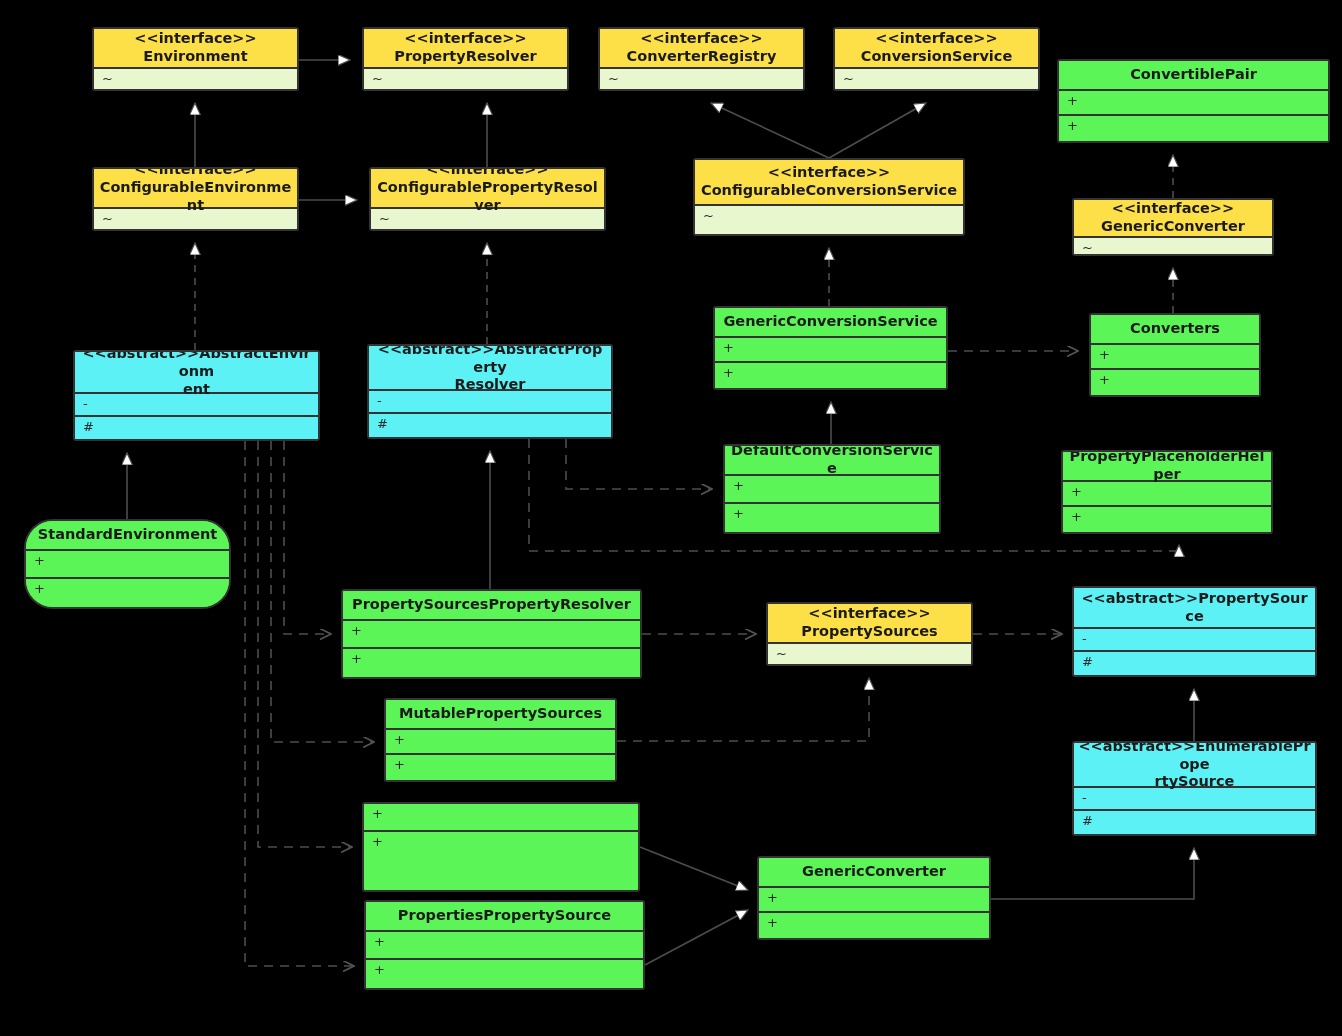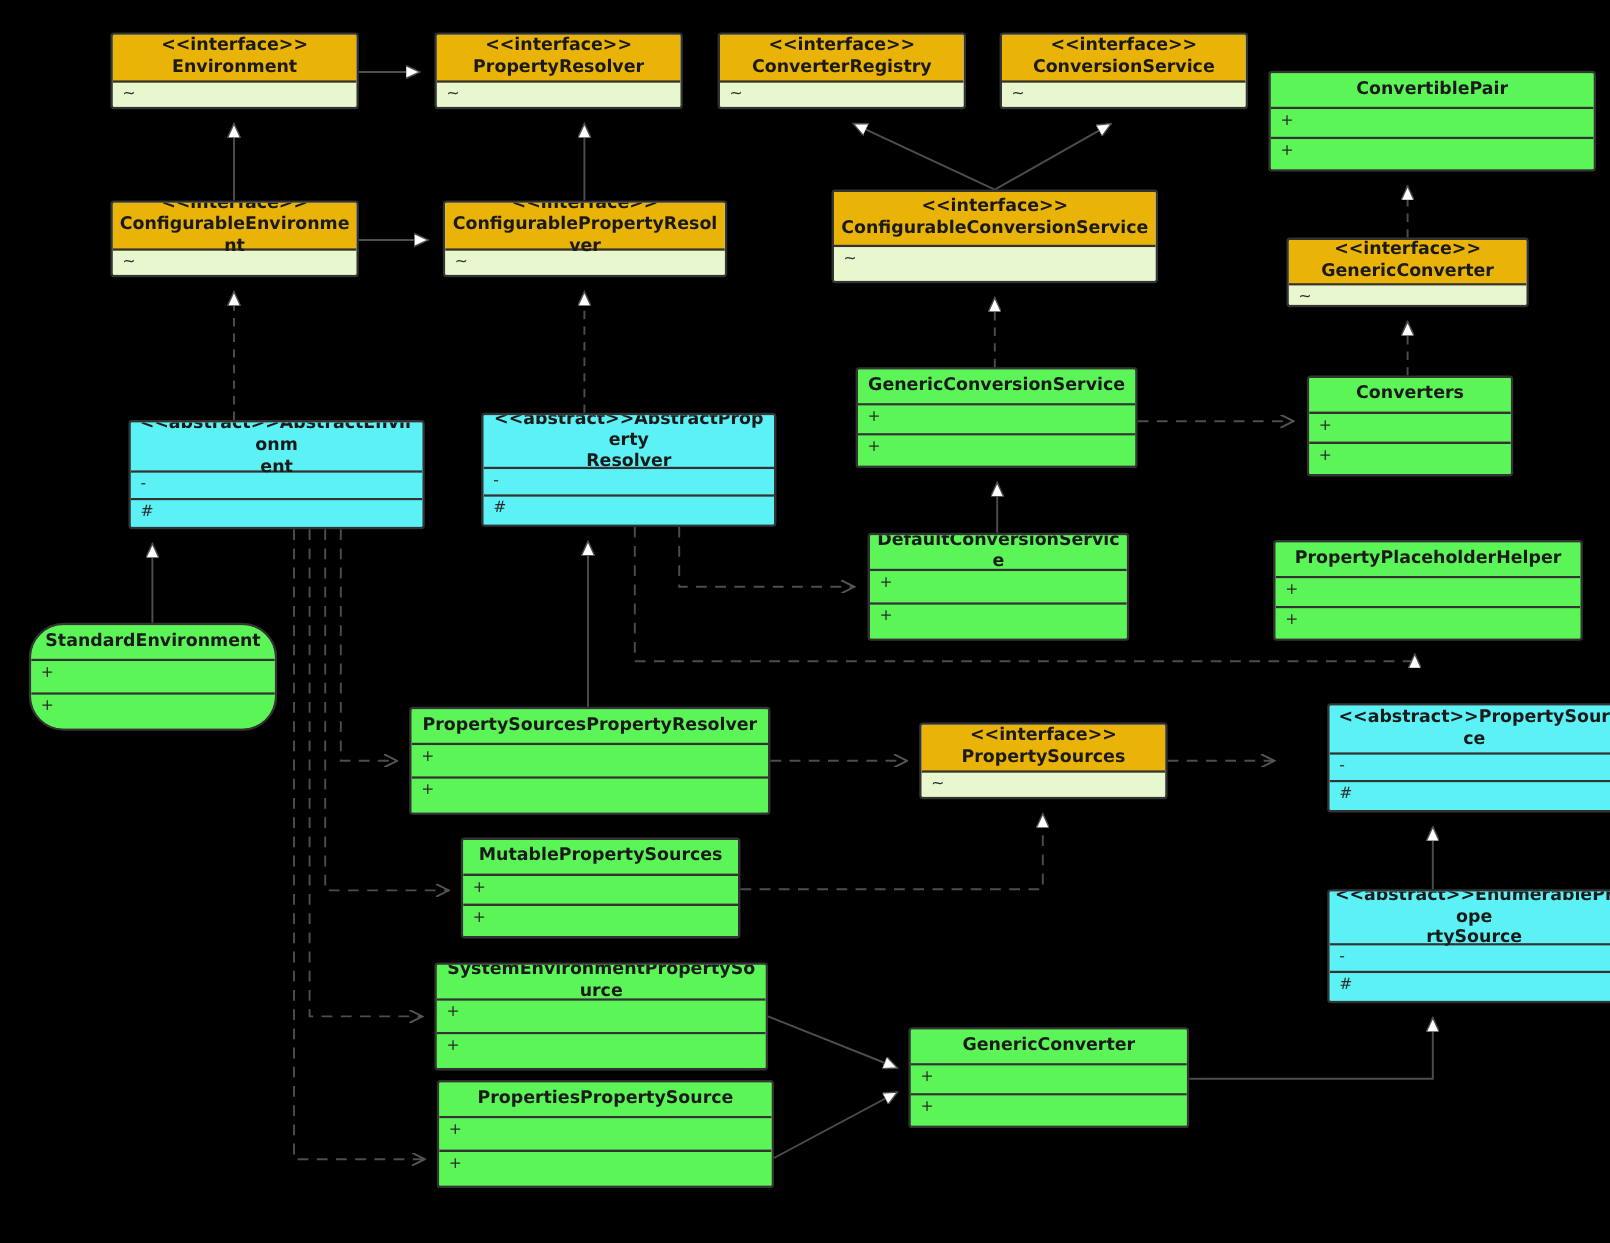--- a/index.html
+++ b/index.html
@@ -41,28 +41,28 @@
     font-size:13px;
     color:#2b2b2b;
     padding:3px 8px;
     border-bottom:2px solid #333333;
     line-height:1.1;
   }
   .node .compartment:last-child{border-bottom:none;}
 
   
   .iface{background:#e8f7cd;}
-  .iface .title{background:#eab308;}
+  .iface .title{background:#fde047;}
   .iface .compartment{background:#e8f7cd;}
 
   .concrete{background:#5cf557;}
   .concrete .title{background:#5cf557;}
   .concrete .compartment{background:#5cf557;}
 
-  .abstract{background:#5bf1f5;margin-left:34px;}
+  .abstract{background:#5bf1f5;}
   .abstract .title{background:#5bf1f5;}
   .abstract .compartment{background:#5bf1f5;}
 </style>
 </head>
 <body>
 
 <div id="canvas">
 
   <svg id="edges" viewBox="0 0 1342 1036" xmlns="http://www.w3.org/2000/svg">
     <defs>
@@ -200,21 +200,21 @@
       <div class="node concrete" style="left: 1089px; top: 313px; width: 172px; height: 84px;">
         <div class="title" style="height: 30px; white-space: pre-line;">Converters</div>
         <div class="compartment" style="height: 25px;">+</div>
         <div class="compartment" style="height: 25px;">+</div>
       </div>
       <div class="node concrete" style="left: 723px; top: 444px; width: 218px; height: 90px;">
         <div class="title" style="height: 30px; white-space: pre-line;">DefaultConversionService</div>
         <div class="compartment" style="height: 28px;">+</div>
         <div class="compartment" style="height: 28px;">+</div>
       </div>
-      <div class="node concrete" style="left: 1061px; top: 450px; width: 258px; height: 84px;">
+      <div class="node concrete" style="left: 1061px; top: 450px; width: 212px; height: 84px;">
         <div class="title" style="height: 30px; white-space: pre-line;">PropertyPlaceholderHelper</div>
         <div class="compartment" style="height: 25px;">+</div>
         <div class="compartment" style="height: 25px;">+</div>
       </div>
       <div class="node concrete" style="left: 24px; top: 519px; width: 207px; height: 90px; border-radius: 29px;">
         <div class="title" style="height: 30px; white-space: pre-line;">StandardEnvironment</div>
         <div class="compartment" style="height: 28px;">+</div>
         <div class="compartment" style="height: 28px;">+</div>
       </div>
       <div class="node concrete" style="left: 341px; top: 589px; width: 301px; height: 90px;">
@@ -237,21 +237,20 @@
         <div class="compartment" style="height: 25px;">+</div>
         <div class="compartment" style="height: 25px;">+</div>
       </div>
       <div class="node abstract" style="left: 1072px; top: 741px; width: 245px; height: 95px;">
         <div class="title" style="height: 45px; white-space: pre-line;">&lt;&lt;abstract&gt;&gt;EnumerablePrope
 rtySource</div>
         <div class="compartment" style="height: 23px;">-</div>
         <div class="compartment" style="height: 23px;">#</div>
       </div>
       <div class="node concrete" style="left: 362px; top: 802px; width: 278px; height: 90px;">
-        <div class="title" style="height: 30px; white-space: pre-line;">SystemEnvironmentPropertySource</div>
         <div class="compartment" style="height: 28px;">+</div>
         <div class="compartment" style="height: 28px;">+</div>
       </div>
       <div class="node concrete" style="left: 757px; top: 856px; width: 234px; height: 84px;">
         <div class="title" style="height: 30px; white-space: pre-line;">GenericConverter</div>
         <div class="compartment" style="height: 25px;">+</div>
         <div class="compartment" style="height: 25px;">+</div>
       </div>
       <div class="node concrete" style="left: 364px; top: 900px; width: 281px; height: 90px;">
         <div class="title" style="height: 30px; white-space: pre-line;">PropertiesPropertySource</div>

